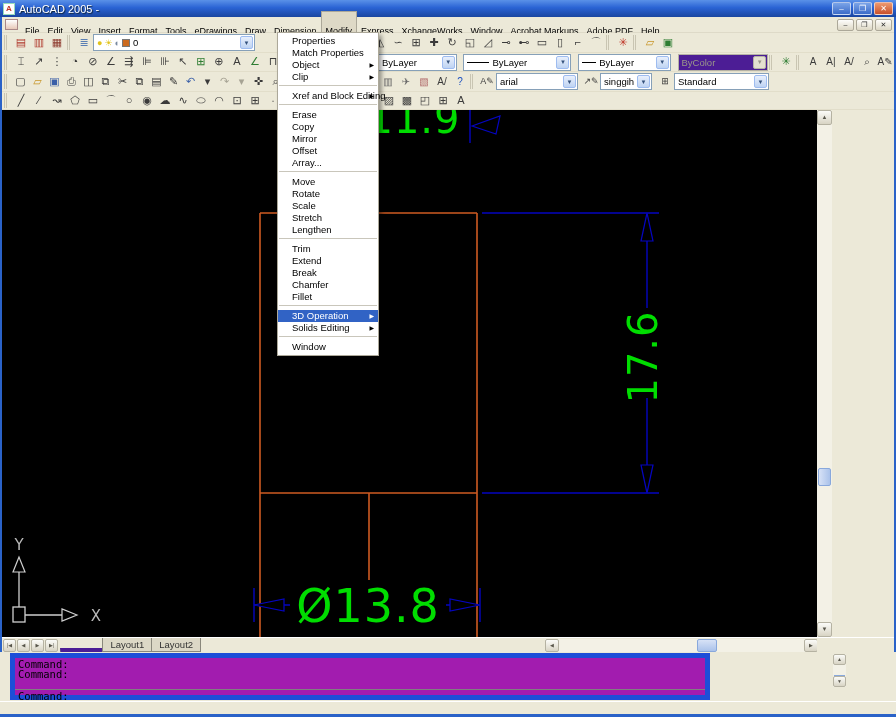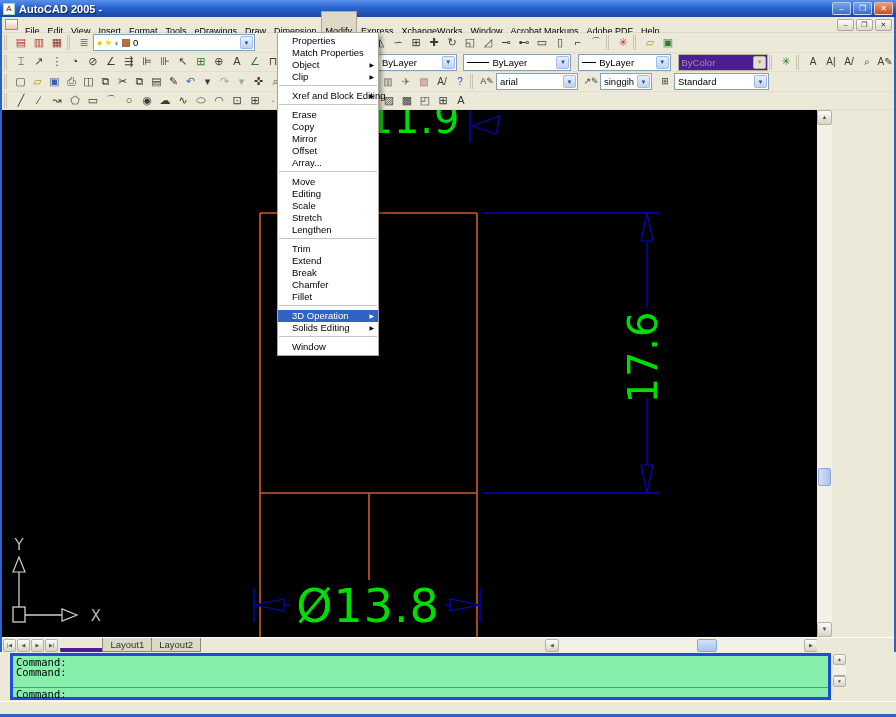--- a/index.html
+++ b/index.html
@@ -6,21 +6,21 @@
   *{box-sizing:border-box;}
   .app{position:relative;width:896px;height:717px;background:#ece9d8;overflow:hidden;
        font-family:"Liberation Sans",sans-serif;color:#000;
        box-shadow:inset 2px 0 #2a62c8, inset -2px 0 #2a62c8, inset 0 -3px #2a62c8;}
   
   .titlebar{position:absolute;left:0;top:0;width:896px;height:17px;
     background:linear-gradient(180deg,#5a91e8 0%,#2a63d4 45%,#1a46a0 100%);
     display:flex;align-items:center;padding:0 3px;}
   .app-icon{width:12px;height:12px;background:#fff;border:1px solid #9db;margin-right:4px;
     font-size:8px;line-height:10px;text-align:center;color:#c0392b;font-weight:bold;}
-  .title-text{color:#fff;font-size:11px;font-weight:bold;text-shadow:1px 1px 1px #123;flex:1;}
+  .title-text{color:#fff;font-size:11px;font-weight:normal;text-shadow:1px 1px 1px #123;flex:1;}
   .tb-btn{width:19px;height:13px;margin-left:2px;border-radius:2px;border:1px solid rgba(255,255,255,.6);
     display:flex;align-items:center;justify-content:center;font-size:8px;color:#fff;
     background:linear-gradient(#7ba4e8,#3c6cc8);}
   .tb-btn.close{background:linear-gradient(#ee9a70,#c8502a);}
   
   .menubar{position:absolute;left:2px;top:17px;width:892px;height:16px;background:#ece9d8;
     display:flex;align-items:center;font-size:9px;border-bottom:1px solid #dedac8;}
   .mb-icon{width:13px;height:11px;margin:0 3px;background:linear-gradient(#fff,#e8c8b8);
     border:1px solid #a88;}
   .mb-item{padding:13px 4px;height:15px;line-height:15px;white-space:nowrap;}
@@ -73,22 +73,22 @@
   .tab{padding:0 7px;height:14px;line-height:13px;background:#dcd8c6;border:1px solid #8a887c;
     border-top:none;color:#333;margin-right:-1px;}
   .tab.active{background:#737373;font-weight:bold;color:#000;border-top:6px solid #4c1d95;margin-top:10px;}
   .hscroll{position:absolute;left:543px;top:1px;width:273px;height:13px;background:#f3f1e6;}
   .hscroll .sbtn{width:14px;height:13px;line-height:11px;font-size:5px;}
   .hthumb{position:absolute;left:152px;top:0;width:20px;height:13px;border:1px solid #88a8dc;
     border-radius:2px;background:linear-gradient(#d7e2f6,#aac2ea);}
   .corner{position:absolute;left:815px;top:0;width:17px;height:15px;background:#ece9d8;}
   
   .cmd{position:absolute;left:0;top:652px;width:896px;height:49px;background:#ece9d8;}
-  .cmd-box{position:absolute;left:10px;top:1px;width:821px;height:47px;background:#86efac;
-    border:3px solid #1d4ed8;font-family:"DejaVu Sans Mono","Liberation Mono",monospace;
+  .cmd-box{position:absolute;left:10px;top:1px;width:700px;height:47px;background:#a21caf;
+    border:5px solid #1d4ed8;font-family:"DejaVu Sans Mono","Liberation Mono",monospace;
     font-size:10.5px;}
   .cmd-history{height:31px;padding:1px 3px;line-height:10px;overflow:hidden;}
   .cmd-input{border-top:1px solid #808080;padding:1px 3px;line-height:11px;}
   .cmd-scroll{position:absolute;left:833px;top:2px;width:13px;height:33px;background:#f3f1e6;}
   .cmd-scroll .sbtn{width:13px;height:11px;line-height:9px;font-size:5px;}
   .cthumb{position:absolute;left:1px;top:21px;width:11px;height:8px;border:1px solid #88a8dc;
     background:linear-gradient(90deg,#d7e2f6,#aac2ea);}
   
   .status{position:absolute;left:0;top:701px;width:896px;height:13px;background:#ece9d8;
     border-top:1px solid #fff;font-size:10px;line-height:13px;padding-left:6px;white-space:pre;}
@@ -465,21 +465,21 @@
       </div>
       <div class="mi sep">
         <span class="mi-label"></span>
         <span class="mi-arrow"></span>
       </div>
       <div class="mi">
         <span class="mi-label">Move</span>
         <span class="mi-arrow"></span>
       </div>
       <div class="mi">
-        <span class="mi-label">Editing</span>
+        <span class="mi-label">Rotate</span>
         <span class="mi-arrow"></span>
       </div>
       <div class="mi">
         <span class="mi-label">Scale</span>
         <span class="mi-arrow"></span>
       </div>
       <div class="mi">
         <span class="mi-label">Stretch</span>
         <span class="mi-arrow"></span>
       </div>

